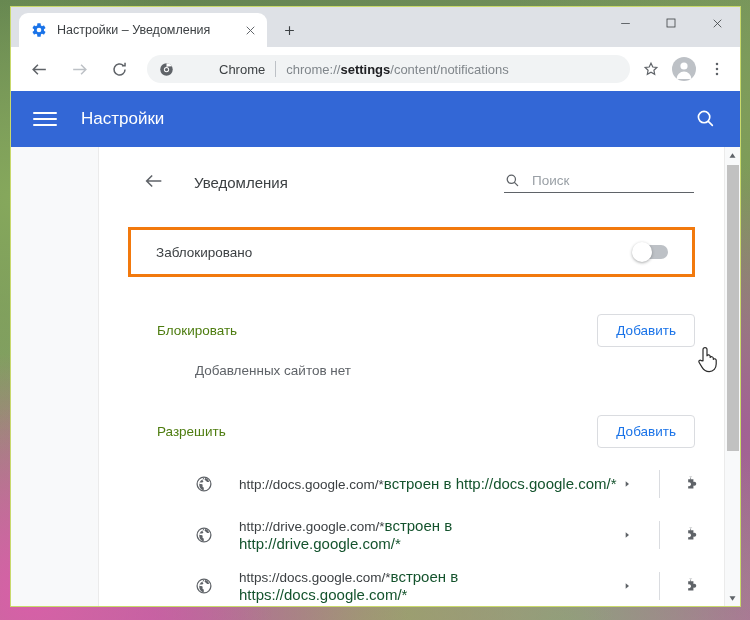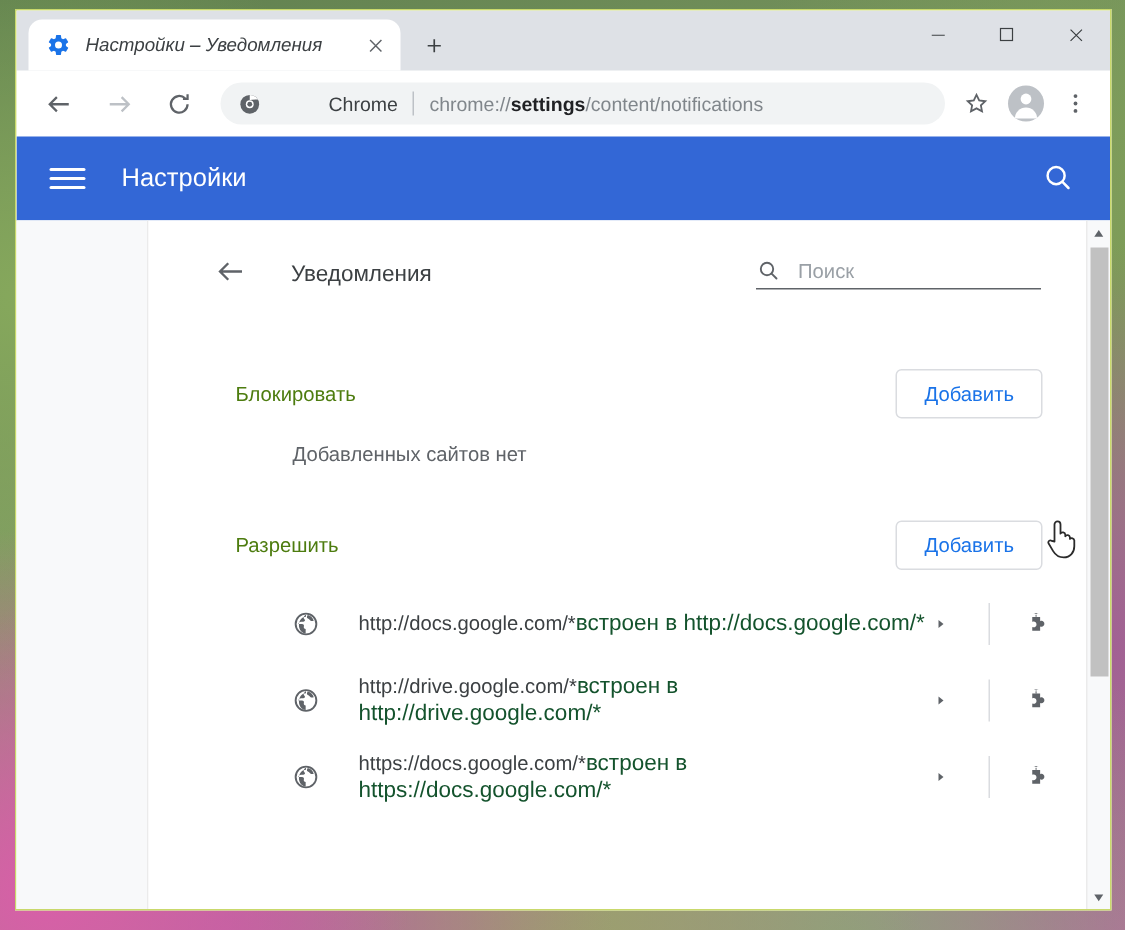--- a/index.html
+++ b/index.html
@@ -42,21 +42,20 @@
   }
 
   
   .tabstrip {
     height: 40px;
     background: #dee1e6;
     display: flex;
     align-items: flex-end;
     position: relative;
     flex: 0 0 auto;
-    font-style: italic;
   }
   .tab {
     margin-left: 8px;
     height: 34px;
     width: 248px;
     background: #ffffff;
     border-radius: 9px 9px 0 0;
     display: flex;
     align-items: center;
     padding: 0 8px 0 12px;
@@ -519,20 +518,27 @@
             <span class="mag">
               <svg viewBox="0 0 24 24" width="16" height="16">
                 <circle cx="11" cy="11" r="6.2" fill="none" stroke="currentColor" stroke-width="1.9"></circle>
                 <path stroke="currentColor" stroke-width="1.9" stroke-linecap="round" d="M15.6 15.6L20.5 20.5"></path>
               </svg>
             </span>
             <input class="search-input" type="text" placeholder="Поиск" style="">
           </span>
         </div>
 
+        <div class="toggle-row">
+          <span class="toggle-label">Заблокировано</span>
+          <span class="toggle-spacer"></span>
+          <span class="switch">
+            <span class="knob"></span>
+          </span>
+        </div>
 
         <div class="section">
           <span class="section-title">Блокировать</span>
           <span class="section-spacer"></span>
           <button class="add-btn">Добавить</button>
         </div>
         <div class="empty-text">Добавленных сайтов нет</div>
 
         <div class="section">
           <span class="section-title">Разрешить</span>

